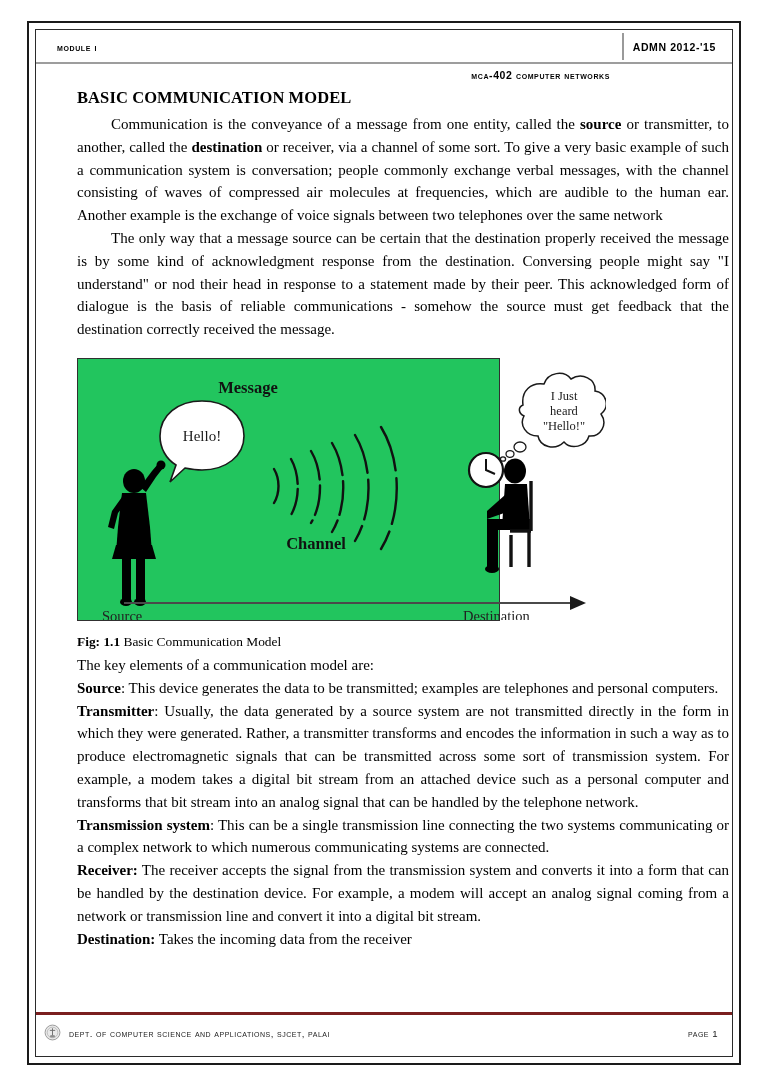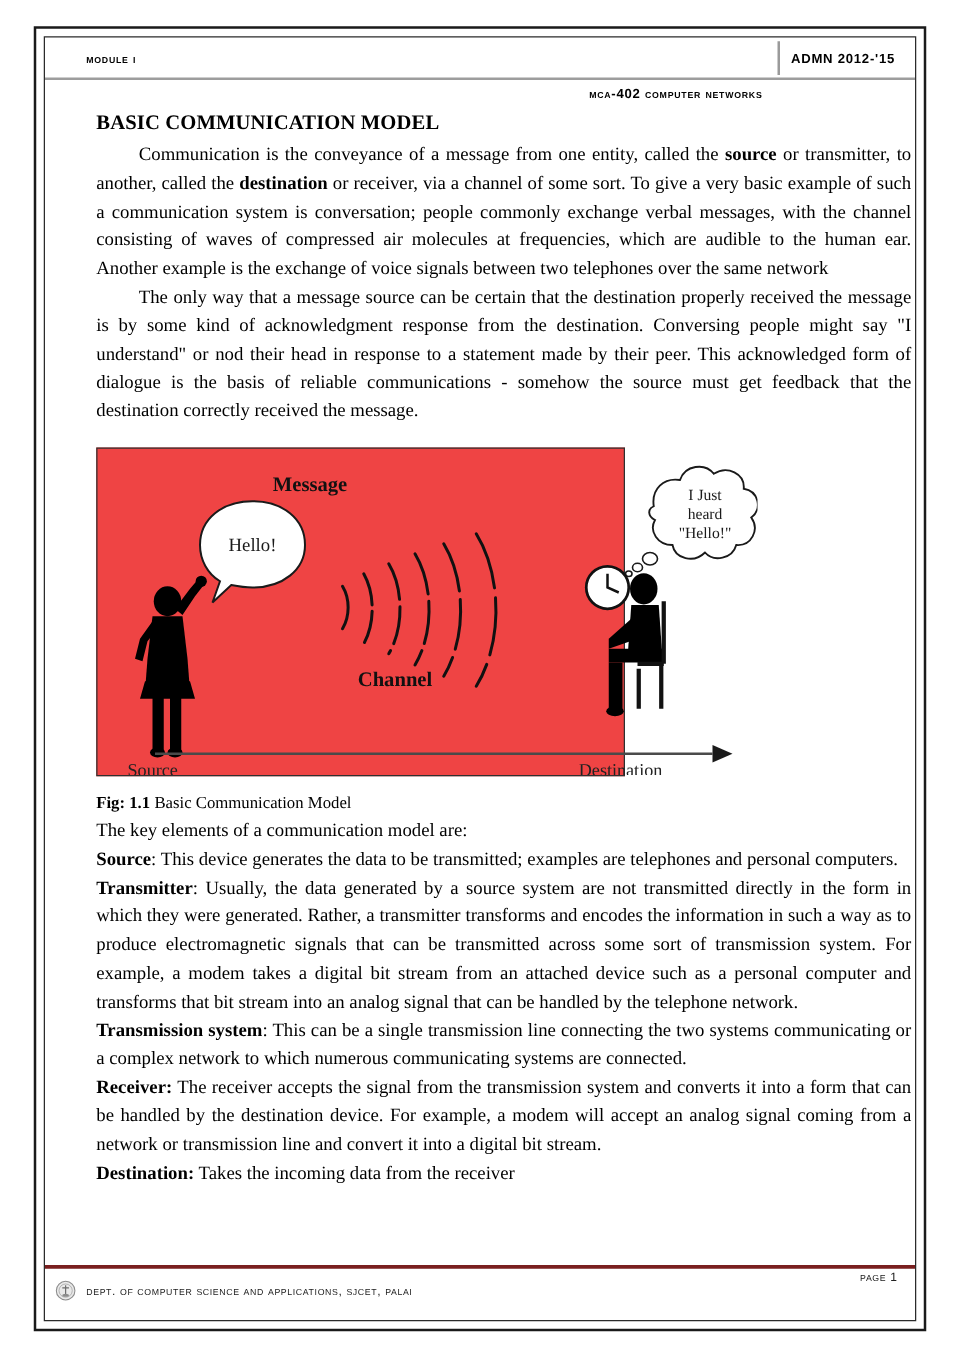--- a/index.html
+++ b/index.html
@@ -42,21 +42,21 @@
   #header-band {
     position: absolute;
     left: 0;
     top: 0;
     right: 0;
     height: 36px;
     box-sizing: border-box;
   }
   #header-row {
     position: absolute;
-    left: 12px; top: 0; right: 0; height: 32px;
+    left: 0; top: 0; right: 0; height: 32px;
     display: flex;
     align-items: center;
     text-decoration: underline;
   }
   .hdr-text {
     font-family: "Liberation Sans", "DejaVu Sans", sans-serif;
     font-weight: bold;
     font-size: 10.5px;
     letter-spacing: 0.6px;
     font-variant: small-caps;
@@ -126,21 +126,21 @@
   p.body b { font-weight: bold; }
 
   
   #figure-wrap {
     margin-top: 17px;
     width: 423px;
     height: 263px;
     border: 1px solid #303030;
     box-sizing: border-box;
     position: relative;
-    background: #ef4444;
+    background: #22c55e;
   }
   #figure-svg { display: block; }
   #fig-caption {
     margin-top: 13px;
     width: 530px;
     text-align: left;
     font-size: 13.4px;
   }
   #fig-caption .cap-b { font-weight: bold; }
 
@@ -184,21 +184,21 @@
     height: 17px;
   }
   #ftr-dept {
     position: absolute;
     left: 33px;
     top: 13px;
   }
   #ftr-page {
     position: absolute;
     right: 14px;
-    top: 2px;
+    top: 13px;
     text-align: right;
   }
 </style>
 </head>
 <body>
 
 <div id="page-outer">
   <div id="page-inner">
 
     <div id="header-band">

